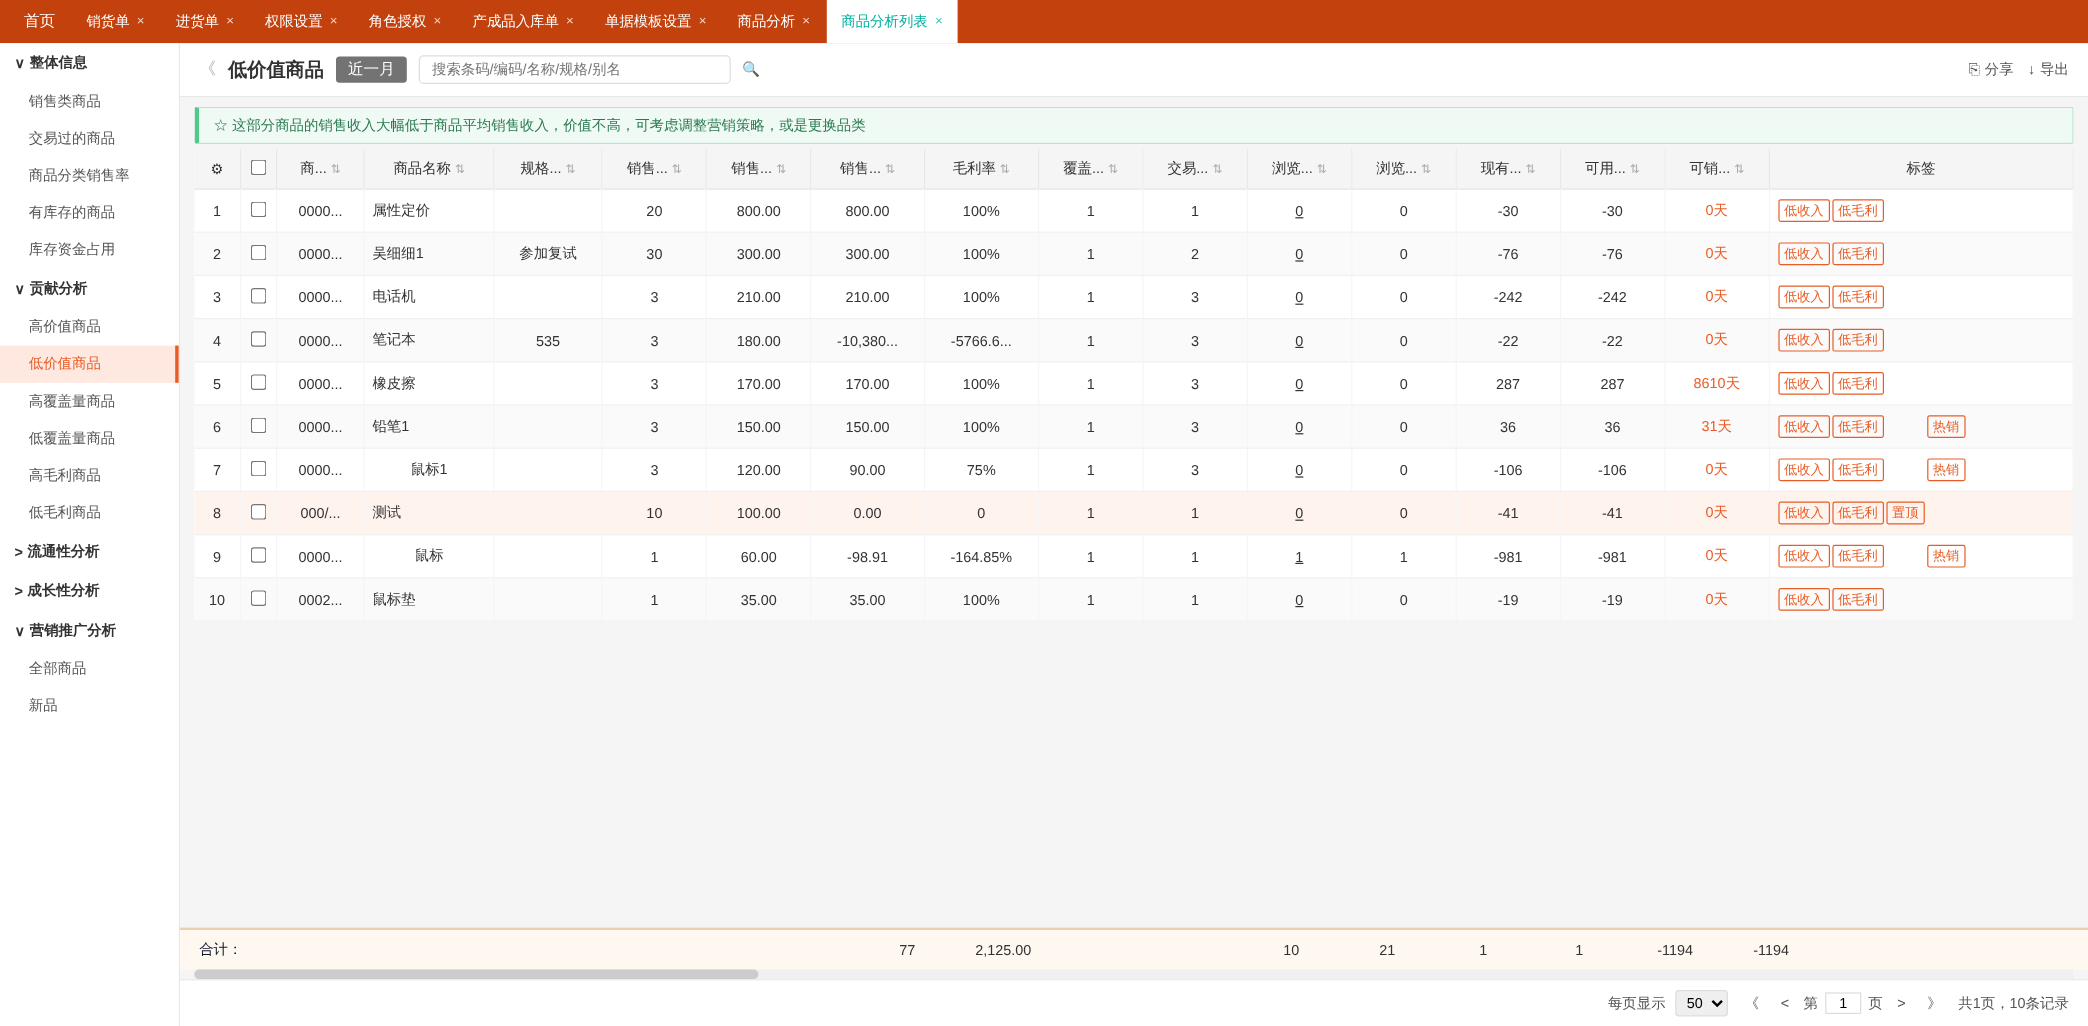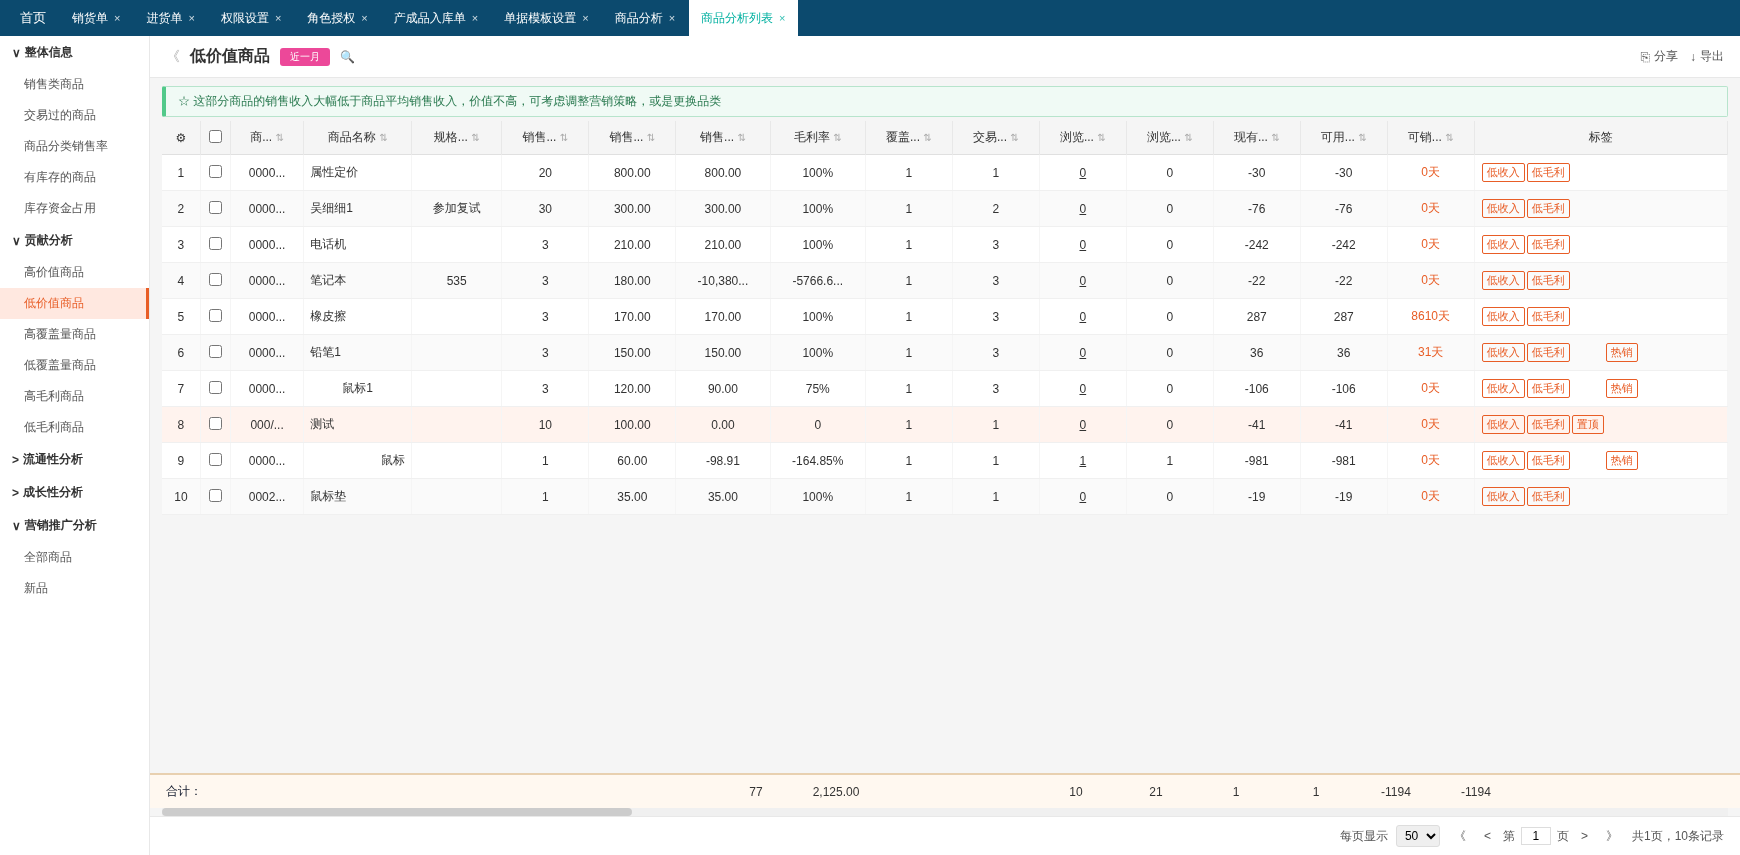--- a/index.html
+++ b/index.html
@@ -1,20 +1,20 @@
 <!DOCTYPE html>
 <html><head>
   <meta charset="utf-8">
   <style>
     * { box-sizing: border-box; margin: 0; padding: 0; font-family: 'Microsoft YaHei', Arial, sans-serif; font-size: 12px; }
     body { background: #f5f5f5; overflow: hidden; }
 
     
     .top-nav {
-      background: #0c4a6e;
+      background: #c2410c;
       height: 36px;
       display: flex;
       align-items: flex-end;
       padding: 0 8px;
       gap: 2px;
       color: #fff;
     }
     .nav-item {
       padding: 0 12px;
       height: 36px;
@@ -85,27 +85,27 @@
       align-items: center;
       border-bottom: 1px solid #e8e8e8;
       gap: 10px;
     }
     .page-title {
       font-size: 16px;
       font-weight: bold;
       color: #333;
     }
     .tag-btn {
-      background: #ec4899;
+      background: #737373;
       color: #fff;
       border: none;
       border-radius: 3px;
       padding: 2px 10px;
       cursor: pointer;
-      font-size: 10px;
+      font-size: 13px;
     }
     .search-box {
       flex: 1;
       max-width: 260px;
       border: 1px solid #ddd;
       border-radius: 4px;
       padding: 4px 10px;
       font-size: 12px;
       outline: none;
     }
@@ -225,20 +225,21 @@
       display: flex;
       align-items: center;
       justify-content: flex-end;
       gap: 8px;
       color: #555;
     }
     .pagination select {
       border: 1px solid #ddd;
       padding: 2px 4px;
       border-radius: 3px;
+      text-align: right;
     }
     .pagination .page-nav {
       display: flex;
       align-items: center;
       gap: 6px;
     }
     .pagination .page-btn {
       cursor: pointer;
       color: #555;
       padding: 2px 6px;
@@ -331,20 +332,21 @@
     <div class="sidebar-item">全部商品</div>
     <div class="sidebar-item">新品</div>
   </div>
 
   <div class="content">
 
     <div class="content-header">
       <span class="collapse-btn">《</span>
       <span class="page-title">低价值商品</span>
       <button class="tag-btn">近一月</button>
+      <input class="search-box" type="text" placeholder="搜索条码/编码/名称/规格/别名" style="">
       <span class="search-icon">🔍</span>
       <div class="header-actions">
         <div class="action-btn">
           <span>⎘</span>
           <span>分享</span>
         </div>
         <div class="action-btn">
           <span>↓</span>
           <span>导出</span>
         </div>
@@ -530,21 +532,21 @@
       <td>0</td>
       <td>-41</td>
       <td>-41</td>
       <td><span class="days-orange">0天</span></td>
       <td style="text-align:left; min-width:120px;"><span class="tag-label tag-low-income">低收入</span><span class="tag-label tag-low-profit">低毛利</span><span class="tag-label tag-recommend">置顶</span></td>
     </tr>
             <tr>
       <td>9</td>
       <td class="checkbox-cell"><input type="checkbox" style=""></td>
       <td>0000...</td>
-      <td style="text-align:right;">鼠标</td>
+      <td style="text-align:center;">鼠标</td>
       <td></td>
       <td>1</td>
       <td>60.00</td>
       <td>-98.91</td>
       <td>-164.85%</td>
       <td>1</td>
       <td>1</td>
       <td><span class="underline">1</span></td>
       <td>1</td>
       <td>-981</td>

